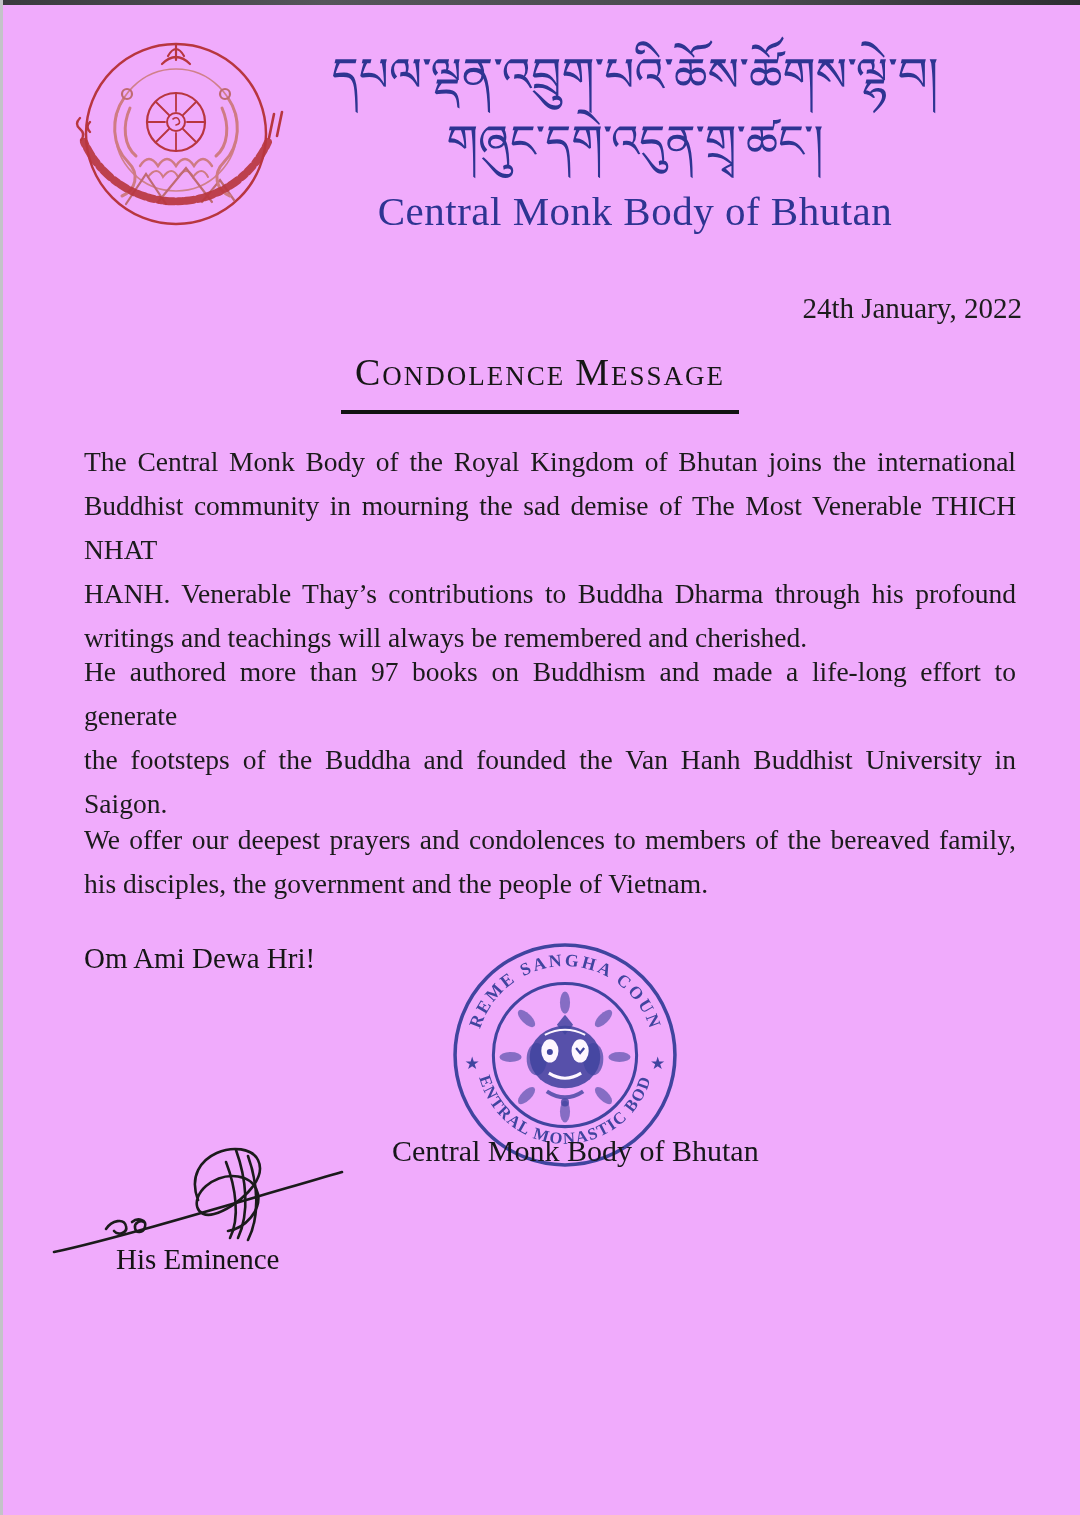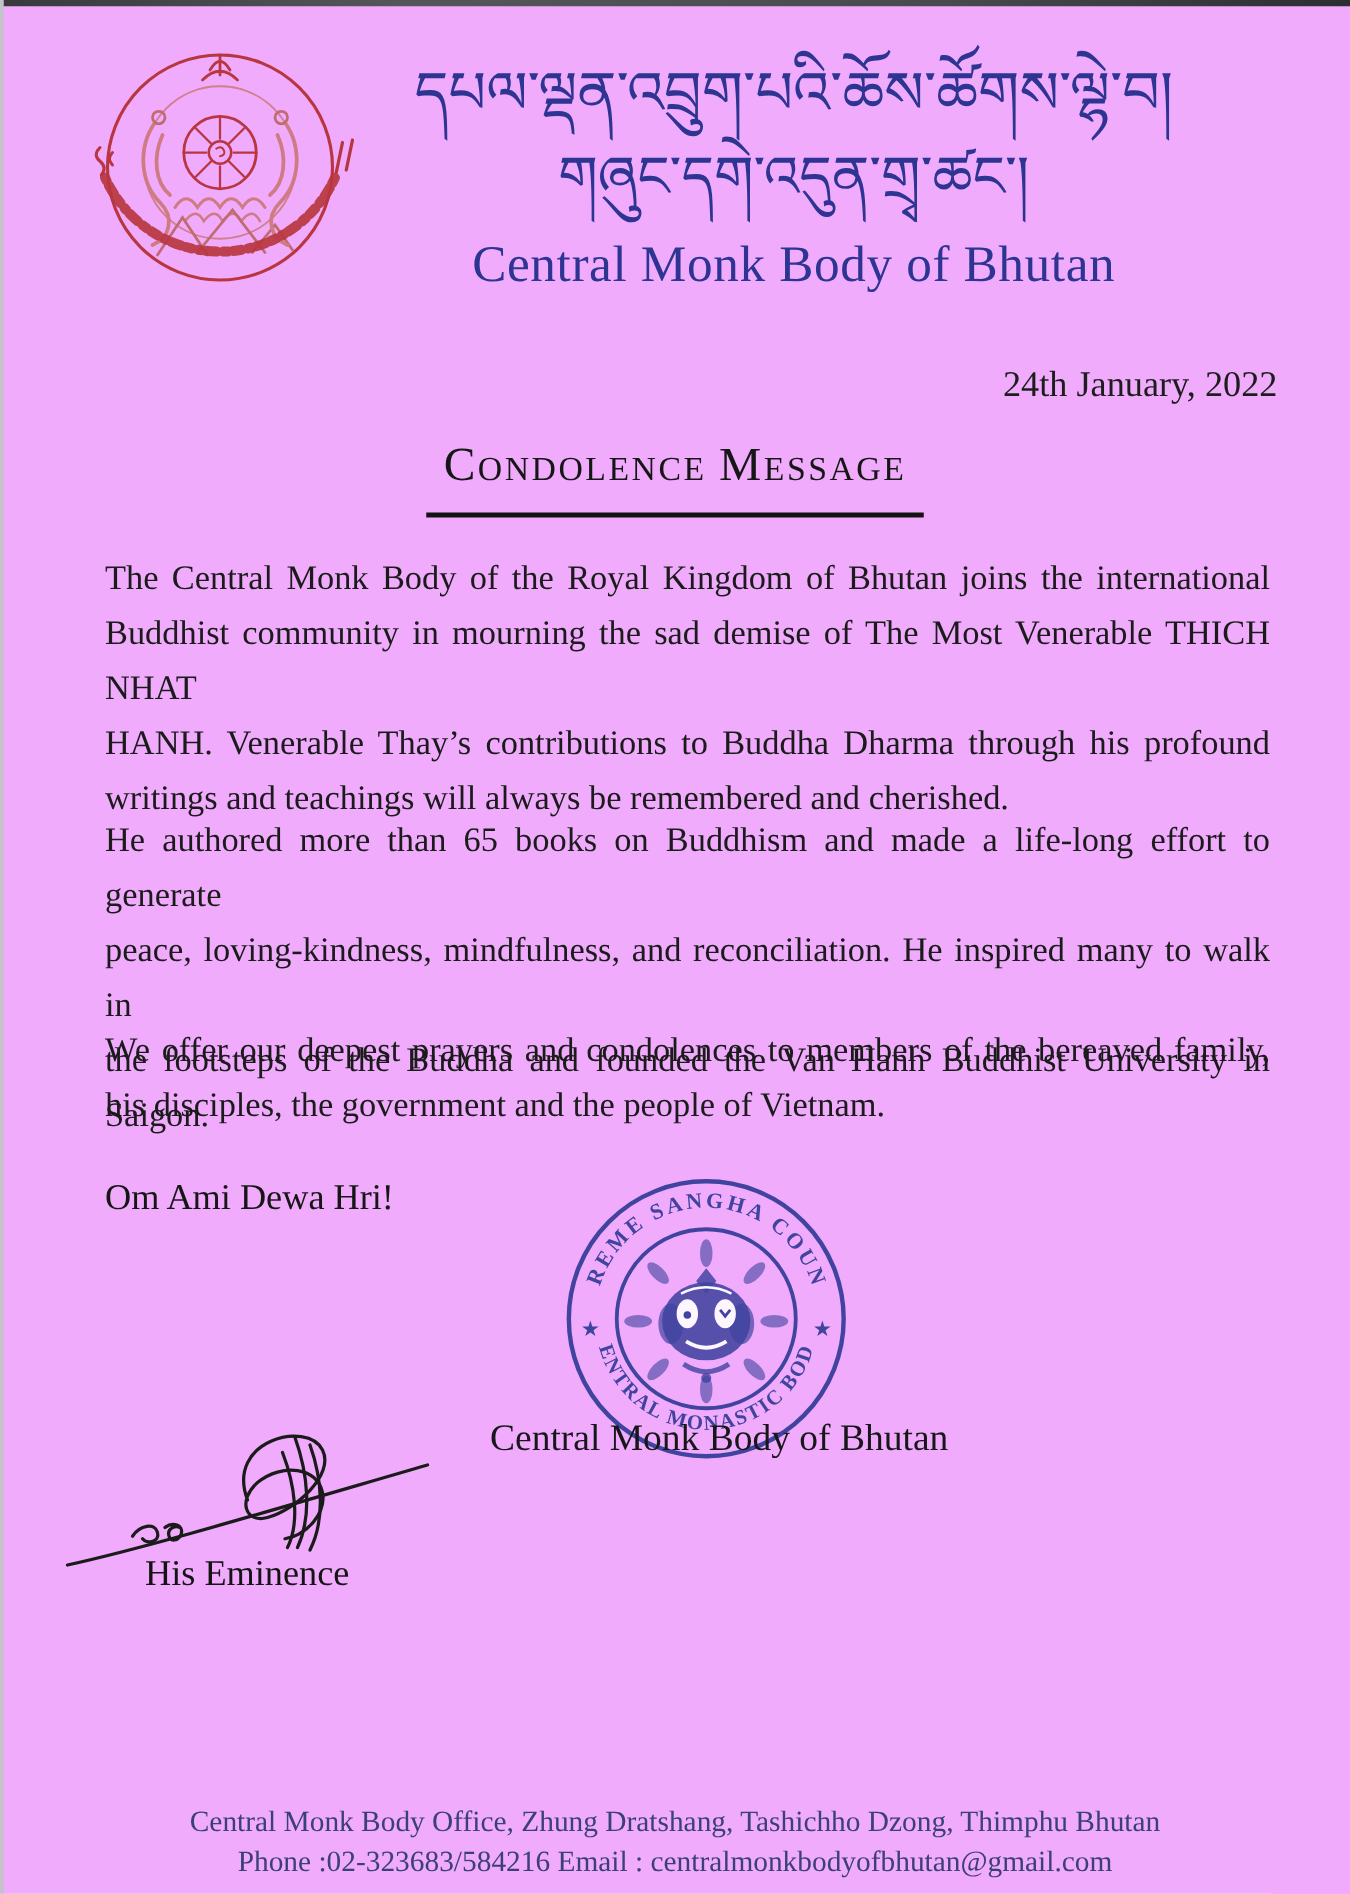--- a/index.html
+++ b/index.html
@@ -95,22 +95,21 @@
     <span class="heading"><span class="cap">C</span><span class="rest">ONDOLENCE</span><span class="gap"></span><span class="cap">M</span><span class="rest">ESSAGE</span></span>
   </div>
 
   <div class="bodytext para p1">
       <div class="line">The Central Monk Body of the Royal Kingdom of Bhutan joins the international</div>
       <div class="line">Buddhist community in mourning the sad demise of The Most Venerable THICH NHAT</div>
       <div class="line">HANH. Venerable Thay’s contributions to Buddha Dharma through his profound</div>
       <div class="line">writings and teachings will always be remembered and cherished.</div>
     </div>
   <div class="bodytext para p2">
-      <div class="line">He authored more than 65 books on Buddhism and made a life-long effort to generate</div>
-      <div class="line">peace, loving-kindness, mindfulness, and reconciliation. He inspired many to walk in</div>
+      <div class="line">He authored more than 97 books on Buddhism and made a life-long effort to generate</div>
       <div class="line">the footsteps of the Buddha and founded the Van Hanh Buddhist University in Saigon.</div>
     </div>
   <div class="bodytext para p3">
       <div class="line">We offer our deepest prayers and condolences to members of the bereaved family,</div>
       <div class="line">his disciples, the government and the people of Vietnam.</div>
     </div>
 
   <div class="salutation">Om Ami Dewa Hri!</div>
 
   <svg class="seal" viewBox="0 0 232 232">
@@ -164,17 +163,13 @@
       <path d="M178,30 C188,56 192,86 182,106"></path>
       <path d="M58,97 C64,88 76,86 78,94 C80,101 70,104 66,99"></path>
       <path d="M84,90 C90,85 99,88 97,95 C95,101 88,102 87,96 C86,91 92,88 96,90"></path>
     </g>
   </svg>
 
   <div class="signatory">
     <div>His Eminence</div>
   </div>
 
-  <div class="footer">
-    <div>Central Monk Body Office, Zhung Dratshang, Tashichho Dzong, Thimphu Bhutan</div>
-    <div>Phone :02-323683/584216 Email : centralmonkbodyofbhutan@gmail.com</div>
-  </div>
 </div>
 
 </body></html>

